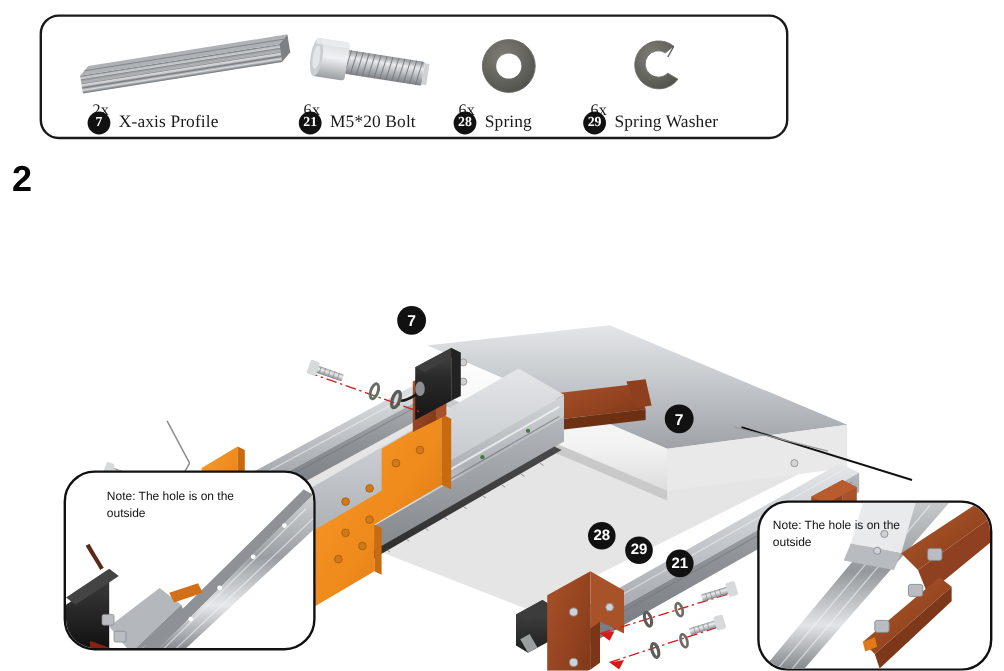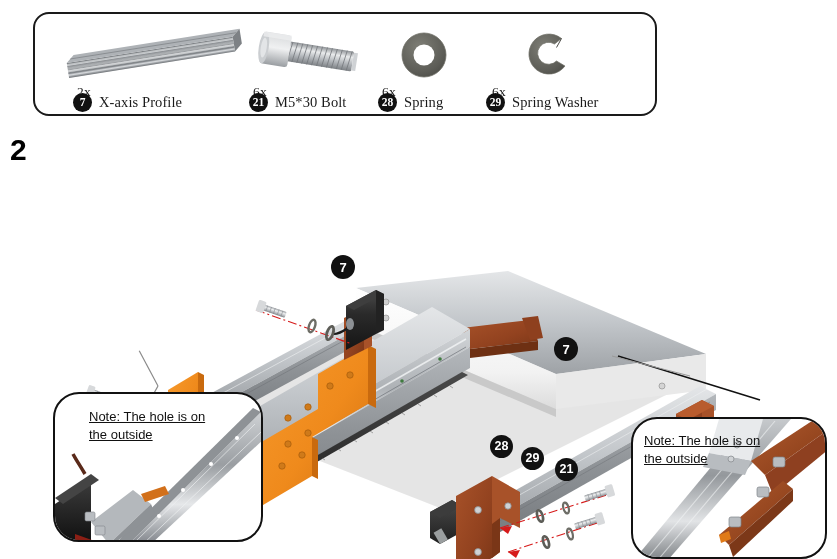--- a/index.html
+++ b/index.html
@@ -123,25 +123,24 @@
     position: absolute;
     border: 2px solid #111111;
     border-radius: 26px;
     background: #ffffff;
     box-sizing: border-box;
     overflow: hidden;
   }
   .callout-note {
     position: absolute;
     z-index: 4;
-    font-size: 13px;
+    font-size: 10px;
     line-height: 1.35;
     color: #111111;
     width: 120px;
-    text-decoration: underline;
   }
   .callout svg { display: block; }
 </style>
 </head>
 <body>
 
 <div class="legend-box">
 
   <div class="legend-col" style="left:20px; width:190px;">
     <div class="legend-art">
@@ -220,21 +219,21 @@
           <rect x="30" y="11" width="28" height="32" rx="3" fill="url(#headG)"></rect>
           <ellipse cx="32" cy="27" rx="5" ry="16" fill="#cbced1"></ellipse>
           <ellipse cx="32" cy="27" rx="3" ry="10" fill="#e3e5e7"></ellipse>
           <path d="M30 11 L58 11 L58 16 L30 16 Z" fill="#eceeef" opacity="0.8"></path>
         </g>
       </svg>
     </div>
     <div class="legend-qty" style="left:22px; top:60px;">6x</div>
     <div class="legend-row" style="left:18px;">
       <span class="balloon">21</span>
-      <span class="legend-label">M5*30 Bolt</span>
+      <span class="legend-label">M5*20 Bolt</span>
     </div>
   </div>
 
   <div class="legend-col" style="left:345px; width:130px;">
     <div class="legend-art">
       <svg viewBox="0 0 130 54" width="130" height="54">
         <defs>
           <radialGradient id="washG" cx="0.4" cy="0.32" r="0.8">
             <stop offset="0" stop-color="#7e7e76"></stop>
             <stop offset="0.7" stop-color="#5d5d57"></stop>

